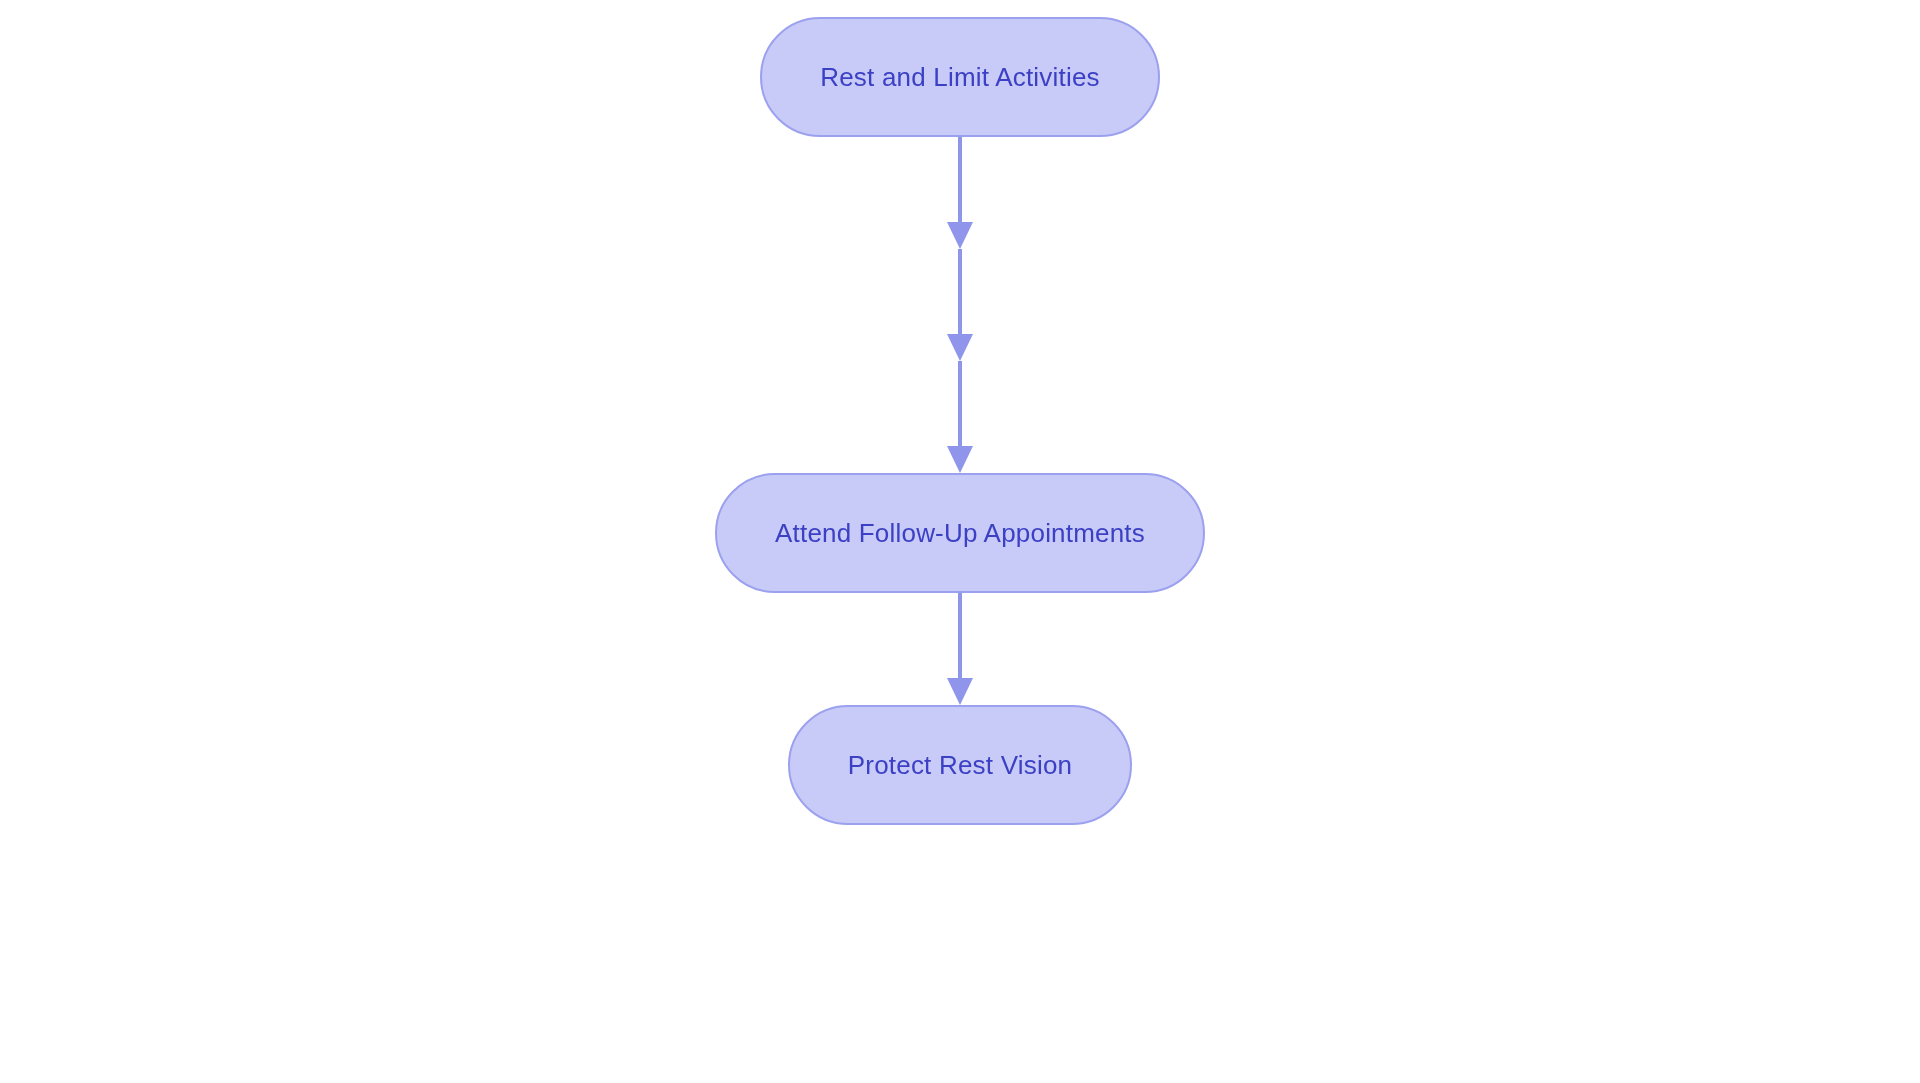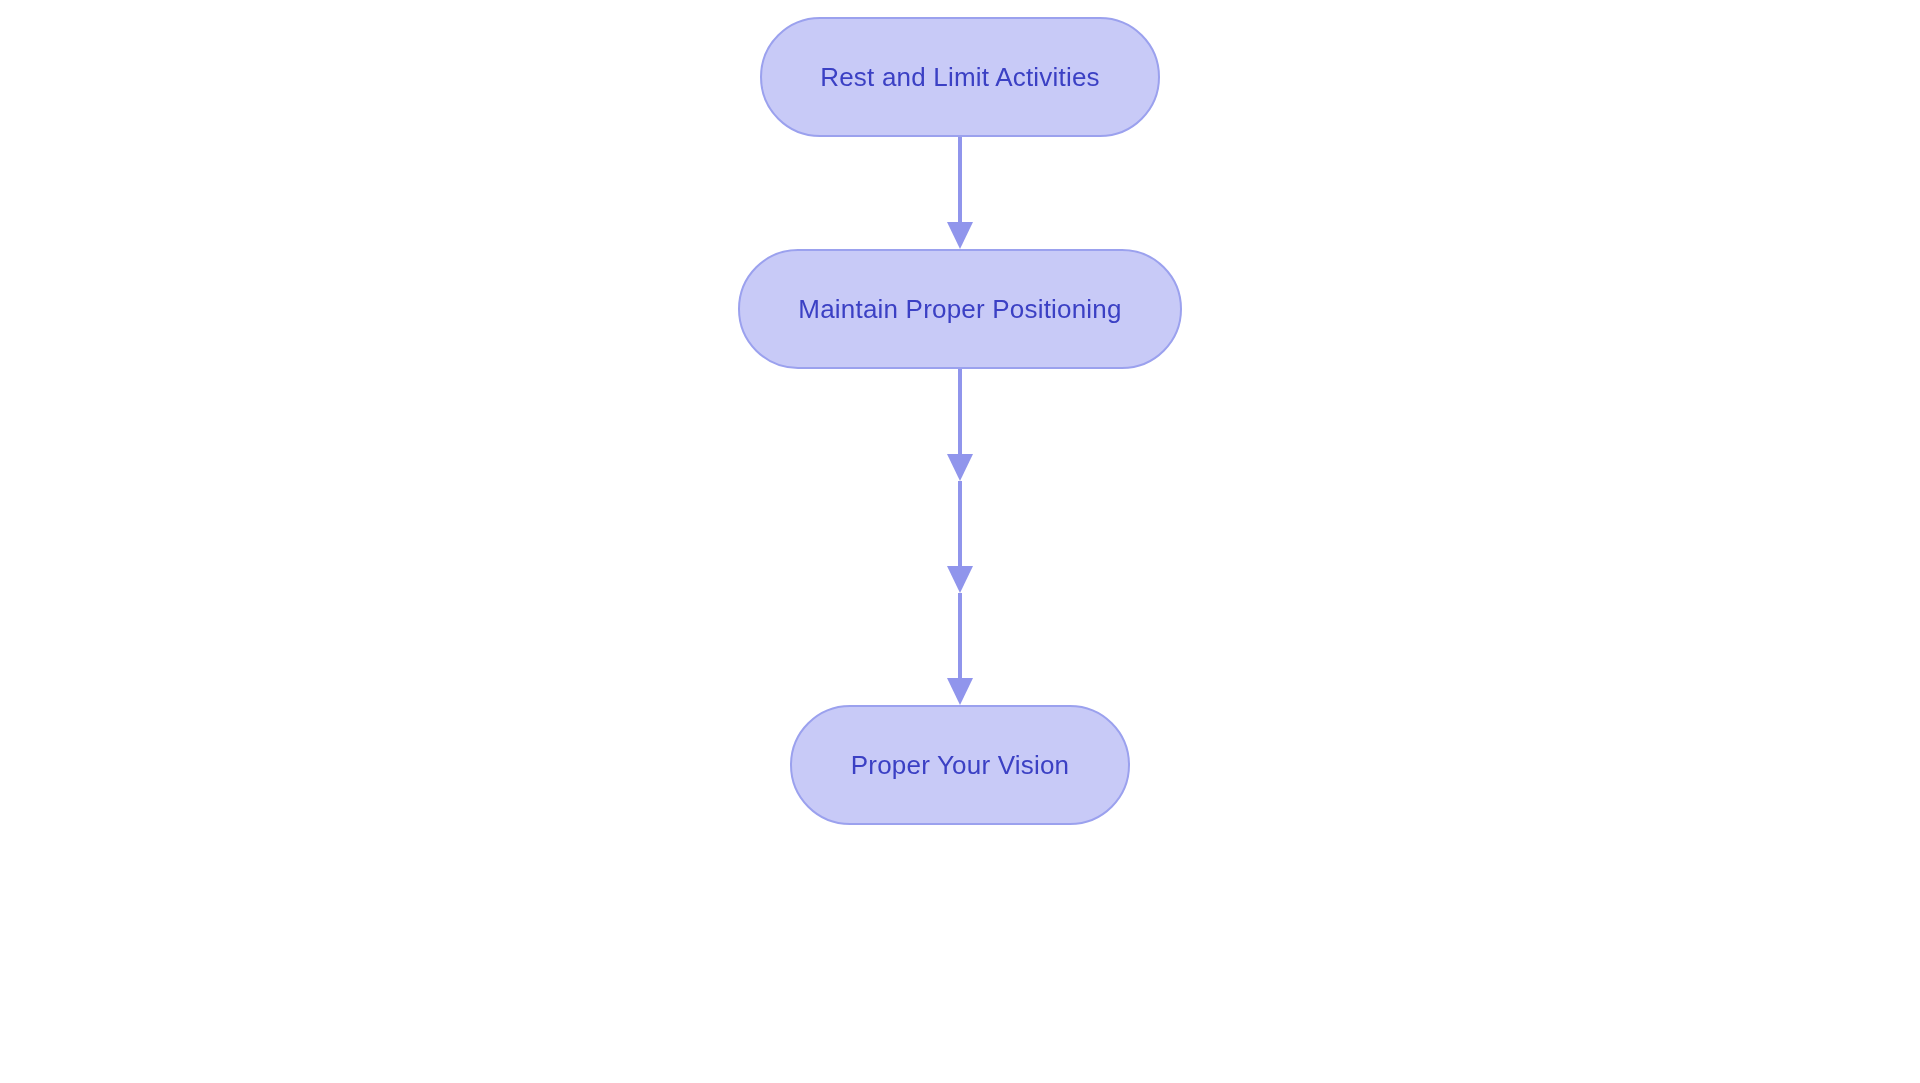--- a/index.html
+++ b/index.html
@@ -75,39 +75,39 @@
 
     <div class="flow-node">
       <span class="node-label">Rest and Limit Activities</span>
     </div>
 
     <div class="connector">
       <div class="connector-stem"></div>
       <div class="arrowhead-icon"></div>
     </div>
 
-    <div class="flow-node">
-      <span class="node-label">Maintain Proper Positioning</span>
-    </div>
-
-    <div class="connector">
-      <div class="connector-stem"></div>
-      <div class="arrowhead-icon"></div>
-    </div>
-
 
     <div class="connector">
       <div class="connector-stem"></div>
       <div class="arrowhead-icon"></div>
     </div>
 
 
     <div class="connector">
       <div class="connector-stem"></div>
       <div class="arrowhead-icon"></div>
     </div>
 
     <div class="flow-node">
-      <span class="node-label">Proper Your Vision</span>
+      <span class="node-label">Attend Follow-Up Appointments</span>
+    </div>
+
+    <div class="connector">
+      <div class="connector-stem"></div>
+      <div class="arrowhead-icon"></div>
+    </div>
+
+    <div class="flow-node">
+      <span class="node-label">Protect Rest Vision</span>
     </div>
 
   </div>
 </div>
 
 </body></html>

